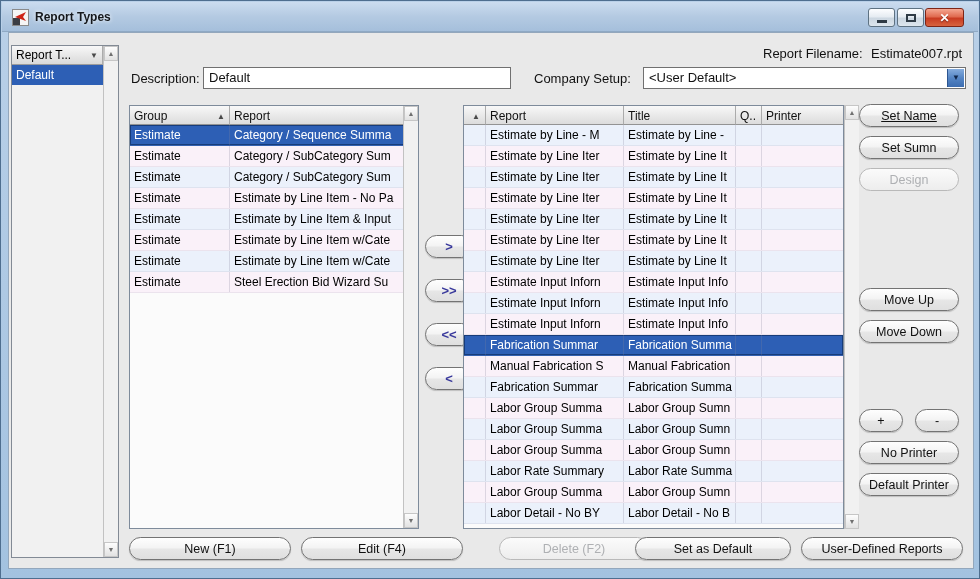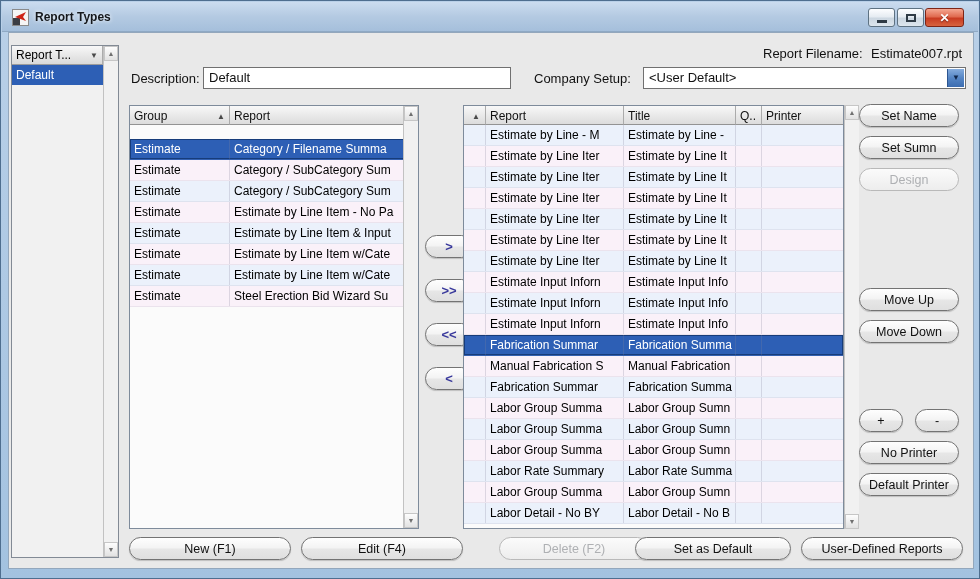--- a/index.html
+++ b/index.html
@@ -175,25 +175,25 @@
   <div class="grid" style="left:128px;top:104px;width:290px;height:424px;">
     <div class="grid-header">
       <div class="hcell lg-group">
         <span>Group</span>
         <span class="sort-ico">▲</span>
       </div>
       <div class="hcell lg-report" style="width:175px;">
         <span>Report</span>
       </div>
     </div>
-    <div style="width:275px;margin-top:14px;">
+    <div style="width:275px;">
 
     <div class="row selected">
         <div class="cell lg-group">Estimate</div>
-        <div class="cell lg-report">Category / Filename Summa</div>
+        <div class="cell lg-report">Category / Sequence Summa</div>
       </div>
         <div class="row">
         <div class="cell lg-group">Estimate</div>
         <div class="cell lg-report">Category / SubCategory Sum</div>
       </div>
         <div class="row">
         <div class="cell lg-group">Estimate</div>
         <div class="cell lg-report">Category / SubCategory Sum</div>
       </div>
         <div class="row">
@@ -381,21 +381,21 @@
         <div class="cell rg-q"></div>
         <div class="cell rg-printer"></div>
       </div>
       </div>
   </div>
   <div class="vscroll" style="left:843px;top:104px;height:424px;">
     <div class="arr up">▲</div>
     <div class="arr down">▼</div>
   </div>
 
-  <div class="btn" style="left:858px;top:103px;width:100px;">Set Name</div>
+  <div class="btn" style="left:858px;top:103px;width:100px;text-decoration:underline;">Set Name</div>
   <div class="btn" style="left:858px;top:135px;width:100px;">Set Sumn</div>
   <div class="btn disabled" style="left:858px;top:167px;width:100px;">Design</div>
   <div class="btn" style="left:858px;top:319px;width:100px;">Move Down</div>
   <div class="btn" style="left:858px;top:287px;width:100px;">Move Up</div>
   <div class="btn" style="left:858px;top:408px;width:44px;">+</div>
   <div class="btn" style="left:914px;top:408px;width:44px;">-</div>
   <div class="btn" style="left:858px;top:440px;width:100px;">No Printer</div>
   <div class="btn" style="left:858px;top:472px;width:100px;">Default Printer</div>
 
   <div class="btn" style="left:128px;top:536px;width:162px;">New (F1)</div>

